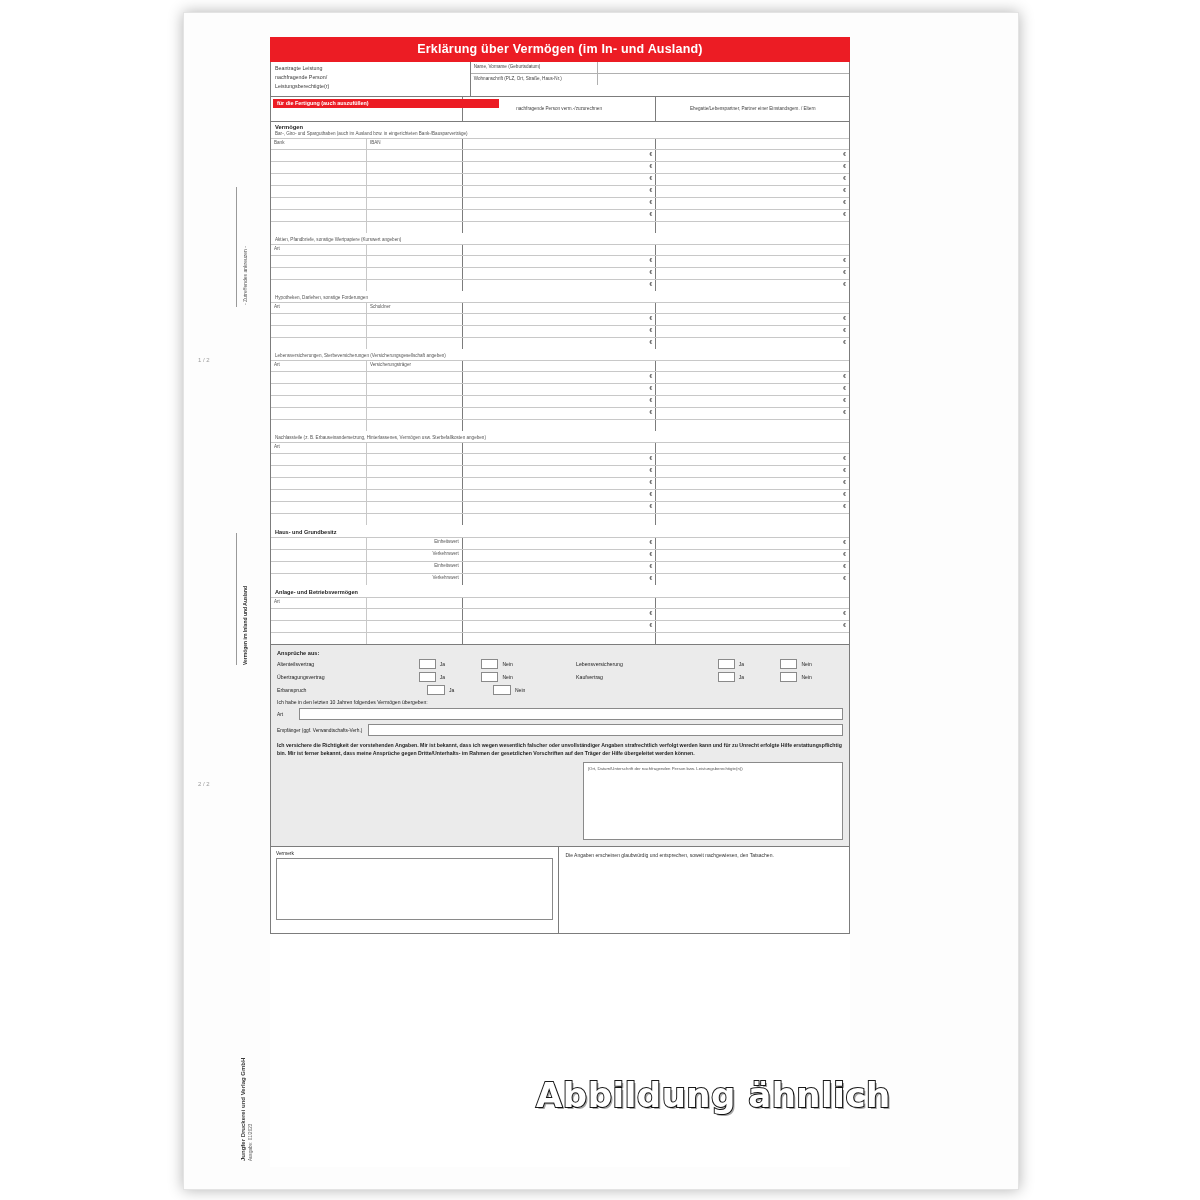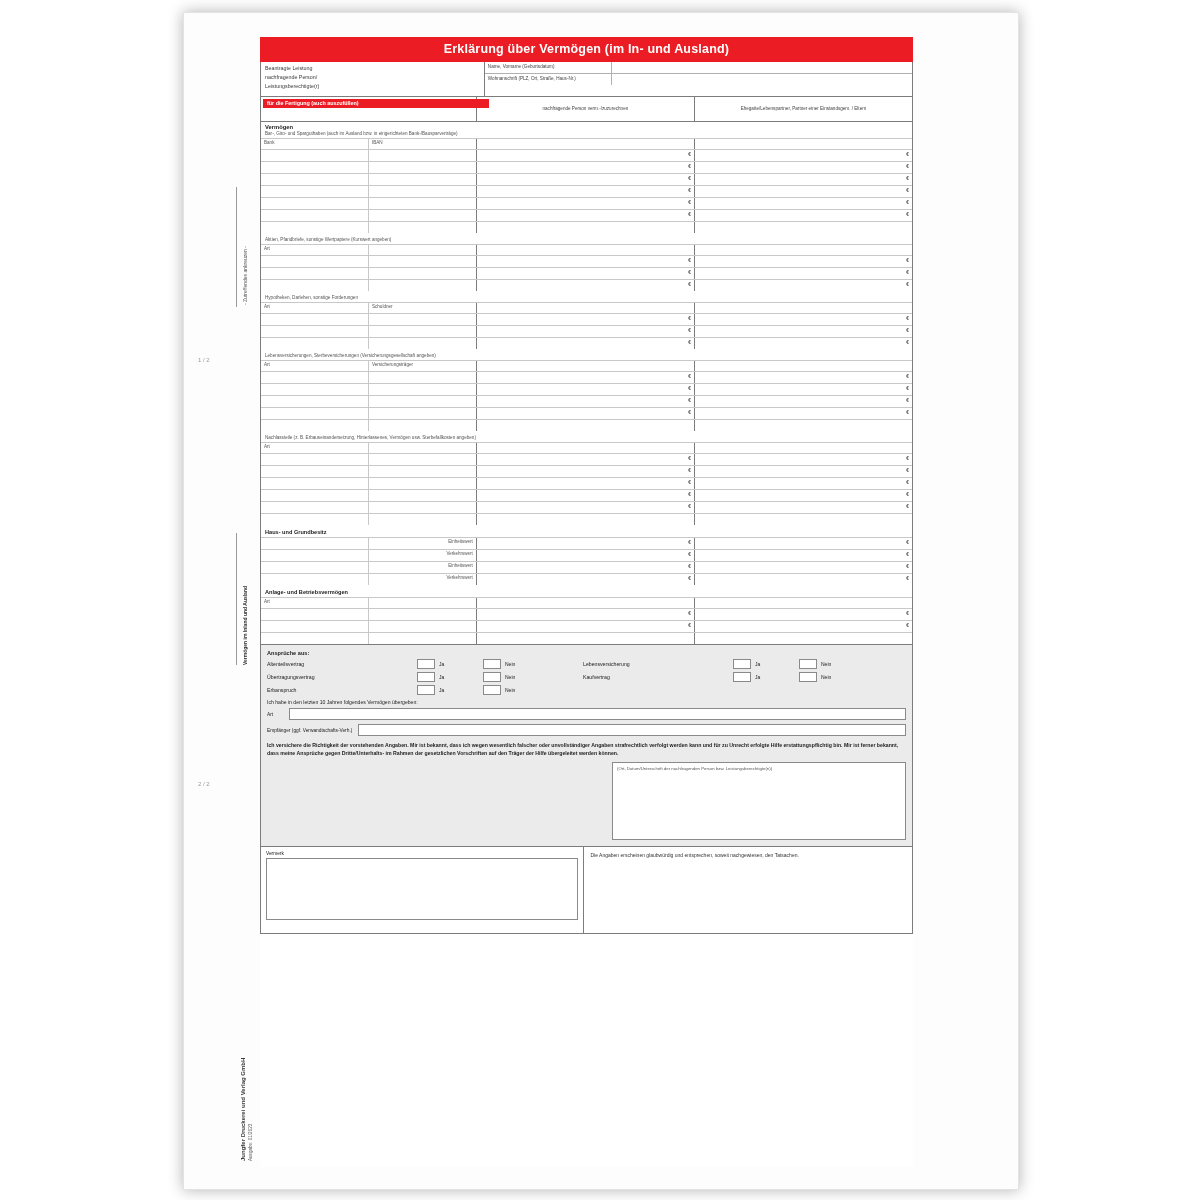--- a/index.html
+++ b/index.html
@@ -20,21 +20,21 @@
     border:1px solid #e3e3e3;
   }
   .sheet-inner{
     position:absolute;left:0;top:0;right:0;bottom:0;
     background:#fdfdfd;
   }
 
   
   .form{
     position:absolute;
-    left:76px;top:24px;width:653px;height:1130px;
+    left:86px;top:24px;width:580px;height:1130px;
     background:#ffffff;
     font-size:5.2px;
     color:#222;
   }
 
   .redbar{
     background:#ec1c24;
     color:#ffffff;
     text-align:center;
     font-weight:bold;
@@ -677,14 +677,15 @@
             <div class="cap">Vermerk</div>
             <div class="bigfld"></div>
           </div>
           <div class="foot-right">Die Angaben erscheinen glaubwürdig und entsprechen, soweit nachgewiesen, den Tatsachen.</div>
         </div>
 
       </div>
     </div>
   </div>
 
+  <div class="watermark">Abbildung ähnlich</div>
 
 </div>
 
 </body></html>

